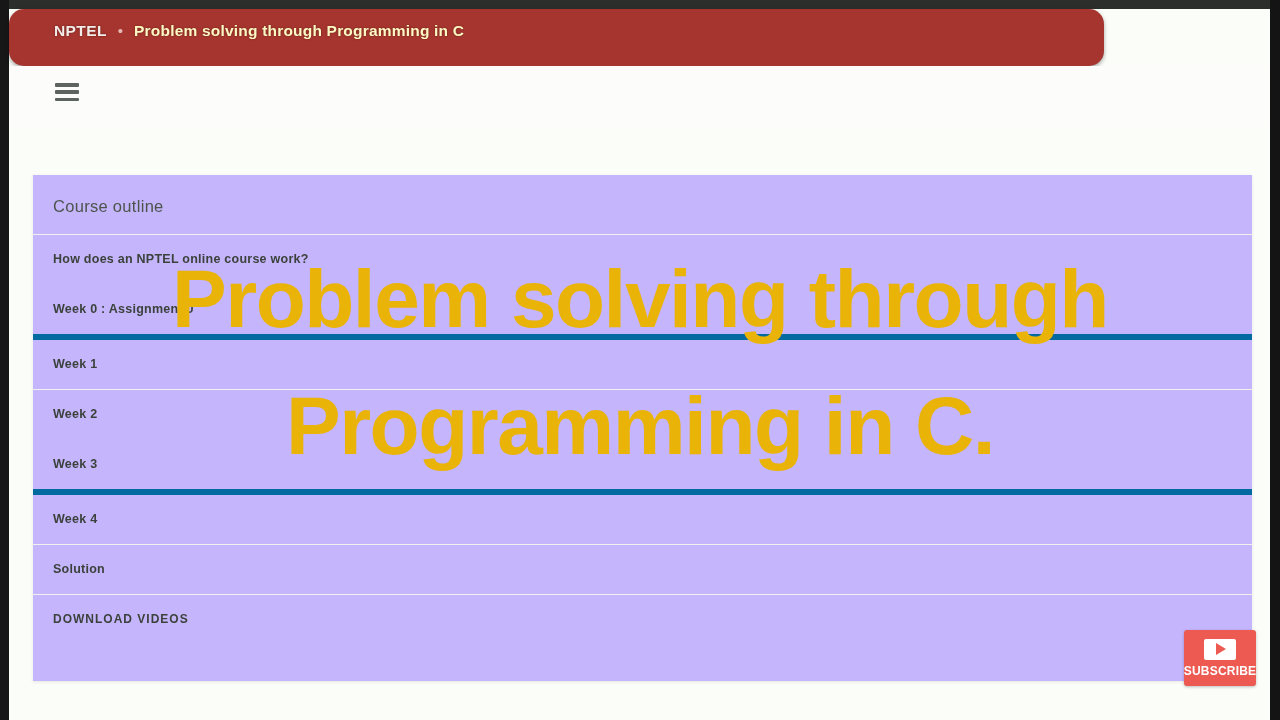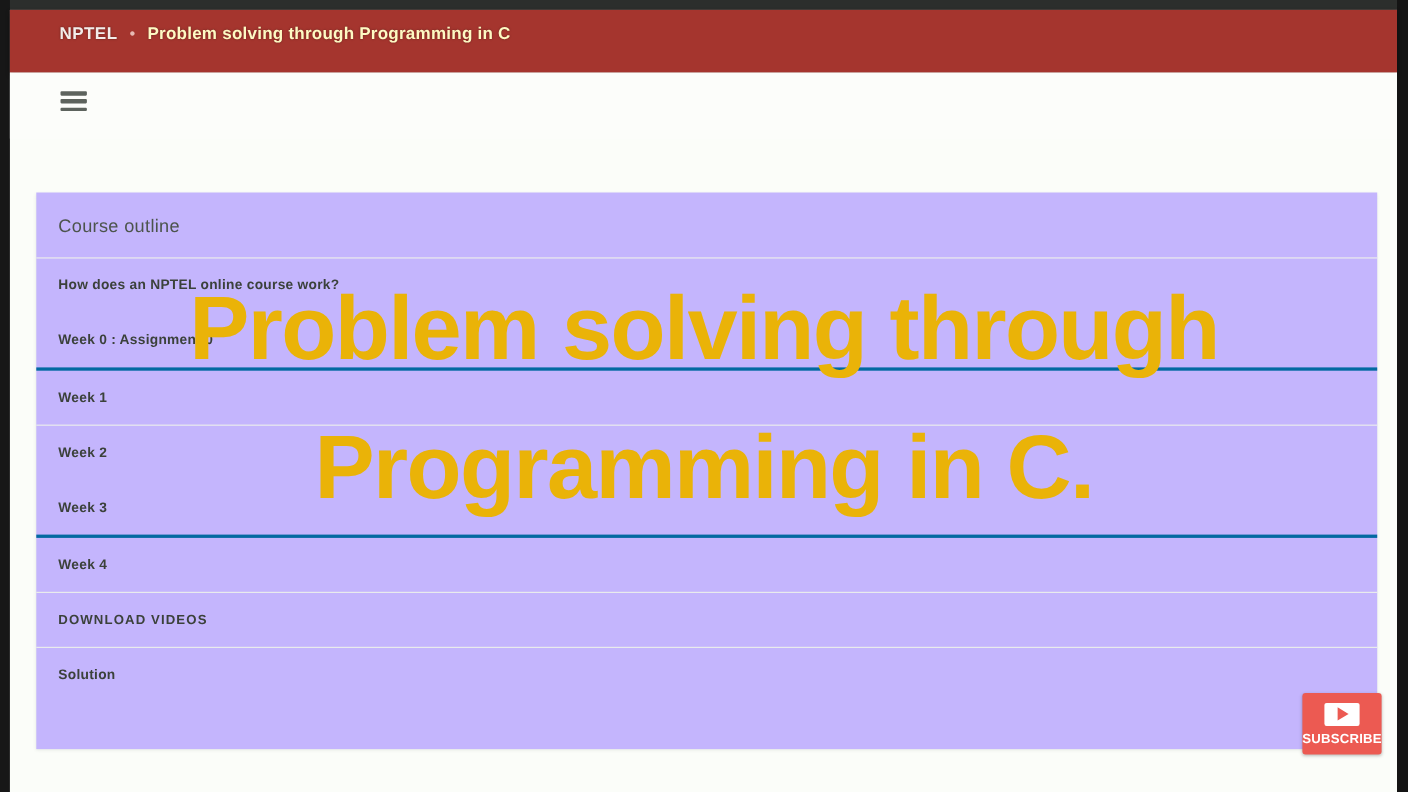--- a/index.html
+++ b/index.html
@@ -55,24 +55,25 @@
     width: 1261px;
     height: 711px;
     background: #fbfdf9;
   }
 
   
   .appbar {
     position: absolute;
     left: 0;
     top: 0;
-    width: 1261px;
+    width: 1095px;
     height: 57px;
     background: #a5352e;
     box-shadow: 0 2px 4px rgba(0,0,0,0.35);
+    border-radius: 15px;
   }
   .appbar-inner {
     display: flex;
     align-items: center;
     height: 44px;
     padding-left: 45px;
     gap: 11px;
   }
   .brand {
     color: #f3ece9;
@@ -147,21 +148,21 @@
     padding: 0;
   }
   .outline-item {
     height: 49px;
     line-height: 49px;
     padding-left: 20px;
     font-size: 12.5px;
     font-weight: bold;
     color: #3b413b;
     letter-spacing: 0.25px;
-    border-top: 3px solid #0369a1;
+    border-top: 6px solid #0369a1;
     cursor: pointer;
   }
   .outline-item.no-rule {
     border-top: 1px solid transparent;
   }
   .outline-item.faint-rule {
     border-top: 1px solid #eef1ec;
   }
   .outline-item.download {
     font-size: 12px;
@@ -287,25 +288,25 @@
         </li>
         <li class="outline-item faint-rule">
           <span>Week 2</span>
         </li>
         <li class="outline-item no-rule">
           <span>Week 3</span>
         </li>
         <li class="outline-item">
           <span>Week 4</span>
         </li>
+        <li class="outline-item faint-rule">
+          <span>Solution</span>
+        </li>
         <li class="outline-item download faint-rule">
           <span>DOWNLOAD VIDEOS</span>
-        </li>
-        <li class="outline-item faint-rule">
-          <span>Solution</span>
         </li>
       </ul>
     </div>
   </div>
 
 
   <div class="overlay-title-purple purple-line-1">Problem solving through</div>
 
   <div class="overlay-title-purple purple-line-2">Programming in C.</div>
 

